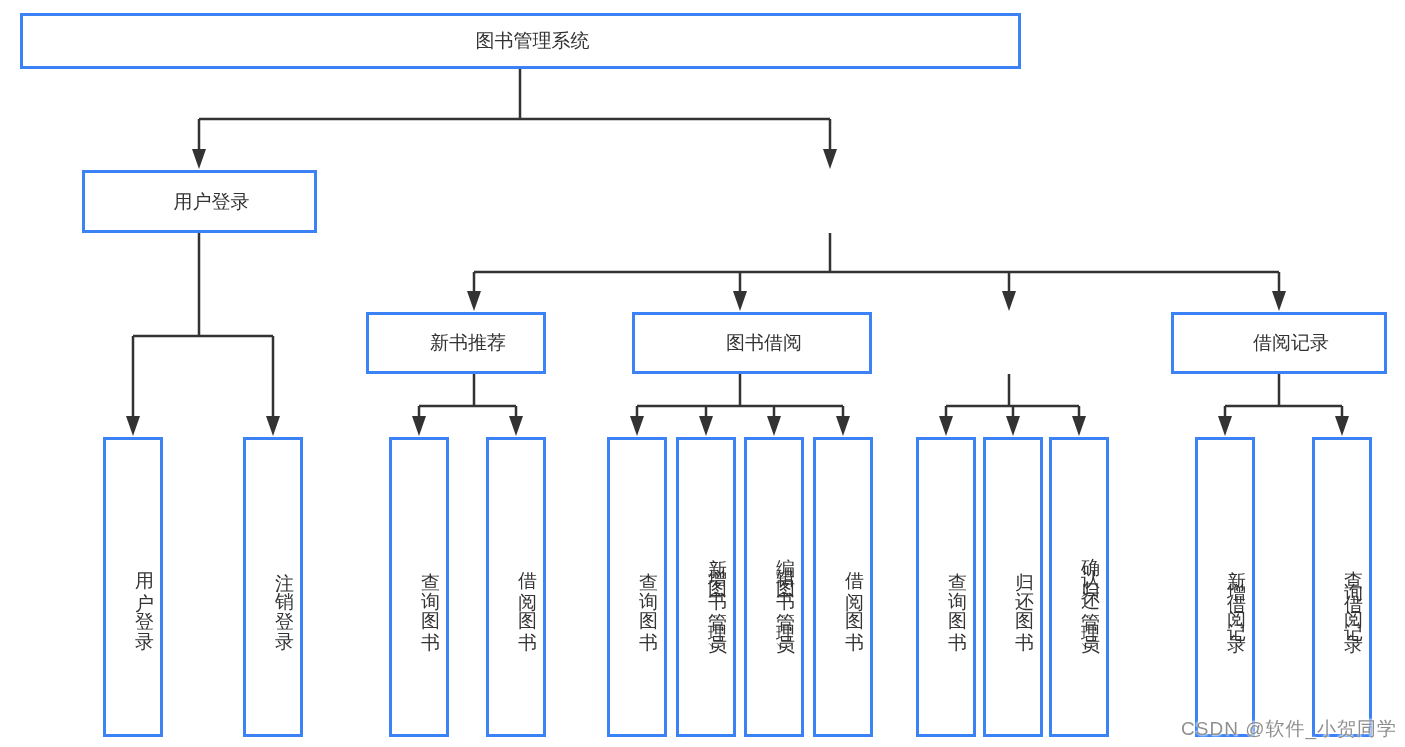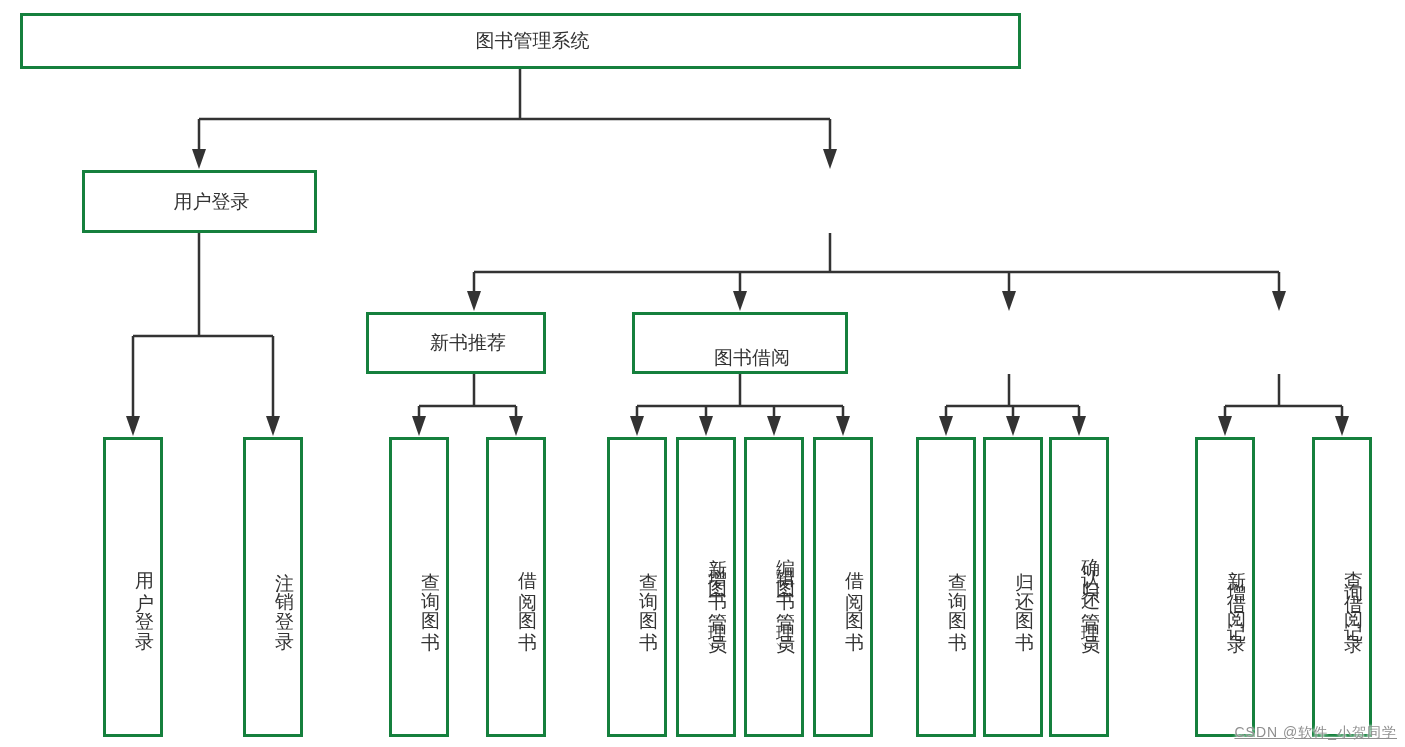--- a/index.html
+++ b/index.html
@@ -9,21 +9,21 @@
     background: #ffffff;
     font-family: "Liberation Sans", "DejaVu Sans", sans-serif;
     color: #333333;
     overflow: hidden;
   }
   .connectors { position: absolute; left: 0; top: 0; z-index: 1; }
   .box {
     position: absolute;
     box-sizing: border-box;
     background: #ffffff;
-    border: 3px solid #15803d;
+    border: 3px solid #3b82f6;
     display: flex;
     align-items: center;
     justify-content: center;
     z-index: 2;
     padding-left: 24px;
   }
   .root  { font-size: 19px; }
   .lvl   { font-size: 19px; }
   .leaf  { font-size: 19px; }
   .vtext {
@@ -32,25 +32,24 @@
     line-height: 1;
     white-space: nowrap;
   }
   .sp-wide  { letter-spacing: 20px; margin-bottom: -20px; }
   .sp-mid   { letter-spacing: 13px; margin-bottom: -13px; }
   .sp-tight { letter-spacing: 11px; margin-bottom: -11px; }
   .watermark {
     position: absolute;
     right: 8px; bottom: 5px;
     z-index: 3;
-    font-size: 14px;
+    font-size: 19px;
     color: #8f8f8f;
     letter-spacing: 1px;
     text-shadow: 1px 1px 2px rgba(255,255,255,0.95), -1px -1px 2px rgba(255,255,255,0.95);
-    text-decoration: underline;
   }
 </style>
 </head>
 <body>
 
 <div class="canvas">
 
   <svg class="connectors" width="1405" height="747" viewBox="0 0 1405 747" aria-hidden="true">
     <path fill="none" stroke="#333333" stroke-width="2.5" d="
       M520 68 V119 M199 119 H830 M199 119 V151 M830 119 V151
@@ -87,22 +86,25 @@
     <span>图书管理系统</span>
   </div>
 
   <div class="box lvl" style="left:82px; top:170px; width:235px; height:63px;">
     <span>用户登录</span>
   </div>
 
   <div class="box lvl" style="left:366px; top:312px; width:180px; height:62px;">
     <span>新书推荐</span>
   </div>
-  <div class="box lvl" style="left:632px; top:312px; width:216px; height:62px;align-items:flex-end;">
+  <div class="box lvl" style="left:632px; top:312px; width:240px; height:62px;">
     <span>图书借阅</span>
+  </div>
+  <div class="box lvl" style="left:1171px; top:312px; width:216px; height:62px;">
+    <span>借阅记录</span>
   </div>
 
   <div class="box leaf" style="left:103px; top:437px; width:60px; height:300px;">
     <span class="vtext sp-wide">用户登录</span>
   </div>
   <div class="box leaf" style="left:243px; top:437px; width:60px; height:300px;">
     <span class="vtext sp-wide">注销登录</span>
   </div>
 
   <div class="box leaf" style="left:389px; top:437px; width:60px; height:300px;">

